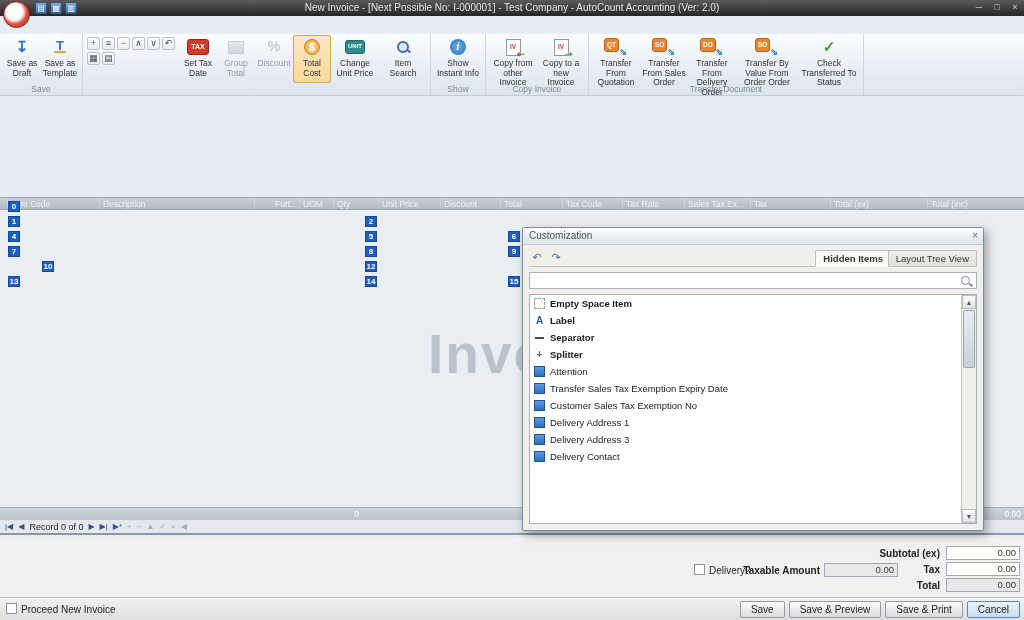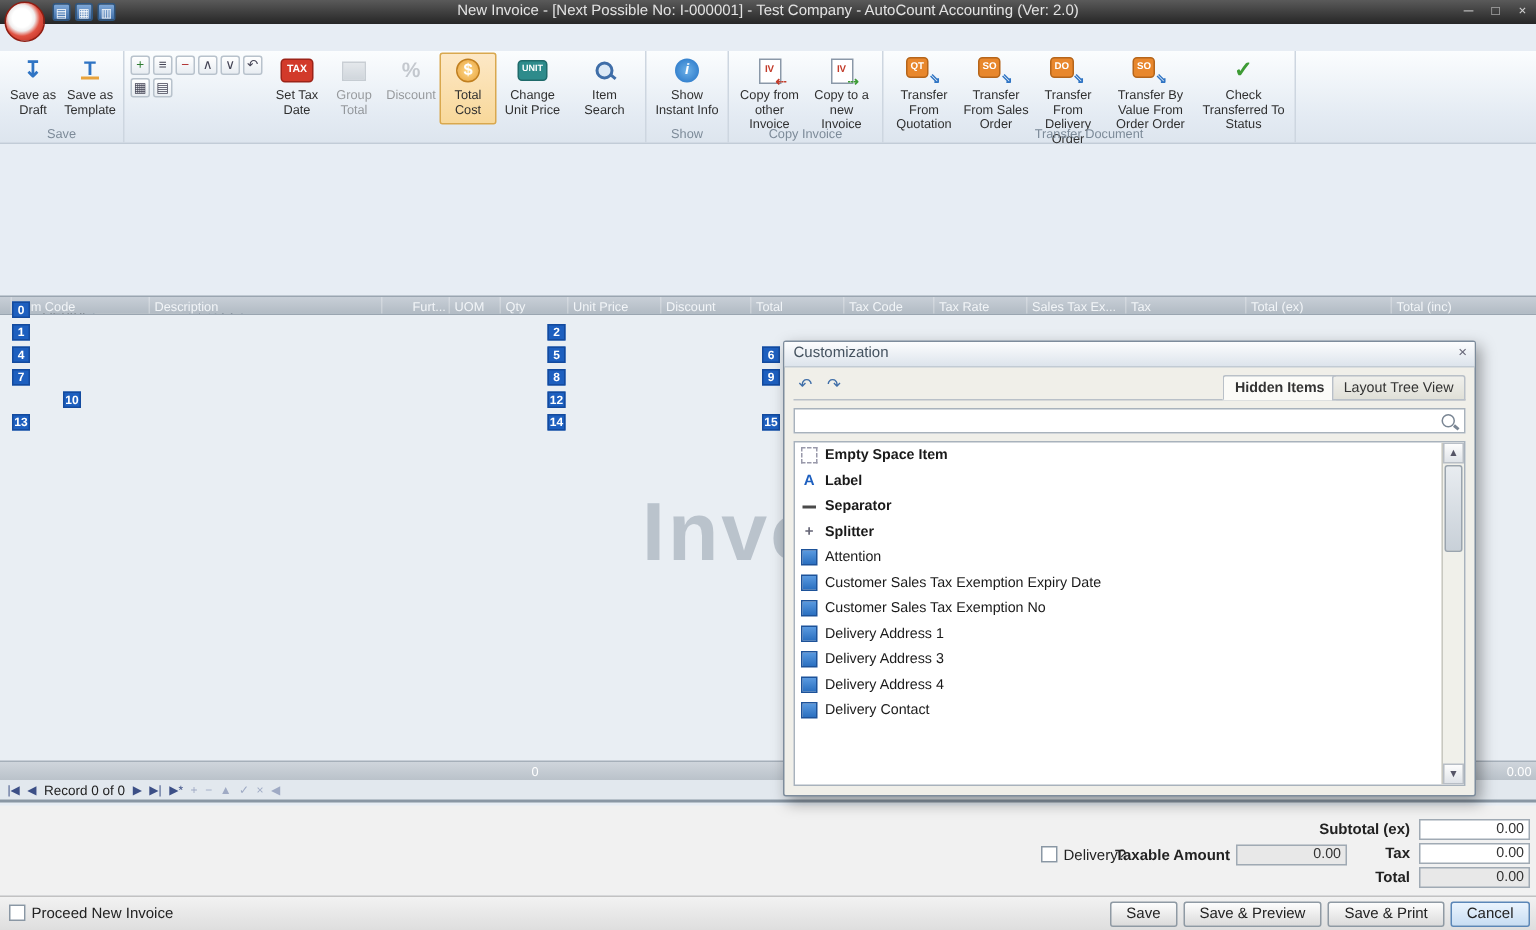--- a/index.html
+++ b/index.html
@@ -437,37 +437,33 @@
         <div class="citem bold">
             <span class="cic split">+</span>
             <span>Splitter</span>
           </div>
         <div class="citem">
             <span class="cic field"></span>
             <span>Attention</span>
           </div>
         <div class="citem">
             <span class="cic field"></span>
-            <span>Customer Sales Tax Exemption Expiry Date</span>
+            <span>Transfer Sales Tax Exemption Expiry Date</span>
           </div>
         <div class="citem">
             <span class="cic field"></span>
             <span>Customer Sales Tax Exemption No</span>
           </div>
         <div class="citem">
             <span class="cic field"></span>
             <span>Delivery Address 1</span>
           </div>
         <div class="citem">
             <span class="cic field"></span>
             <span>Delivery Address 3</span>
-          </div>
-        <div class="citem">
-            <span class="cic field"></span>
-            <span>Delivery Address 4</span>
           </div>
         <div class="citem">
             <span class="cic field"></span>
             <span>Delivery Contact</span>
           </div>
       </div>
       <div class="dscroll">
         <div class="sarr up">▲</div>
         <div class="sthumb"></div>
         <div class="sarr down">▼</div>

